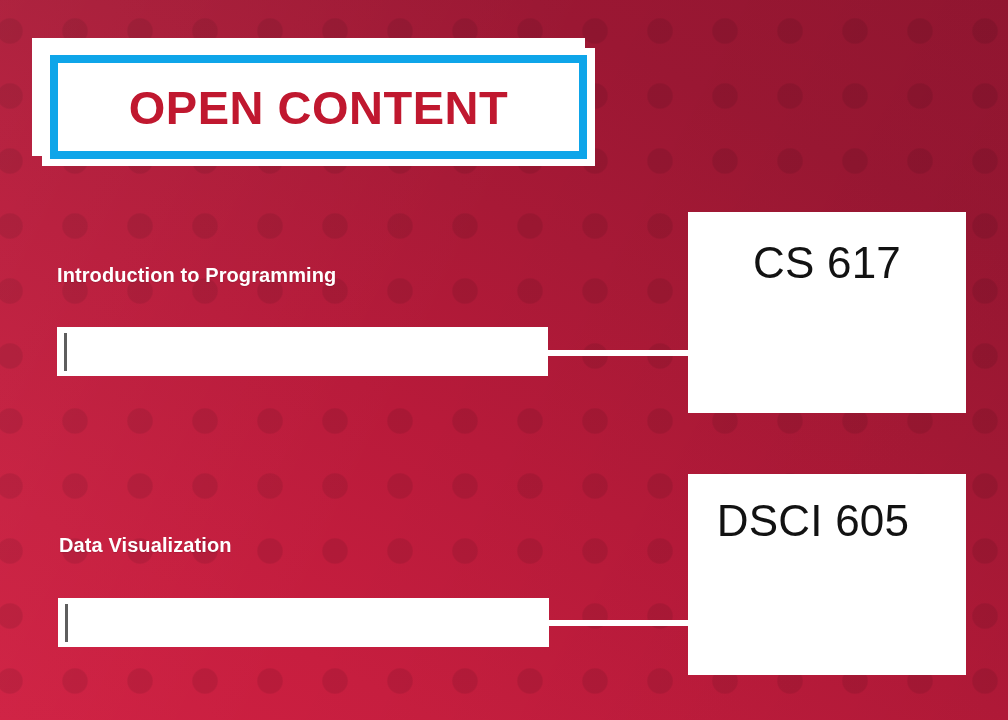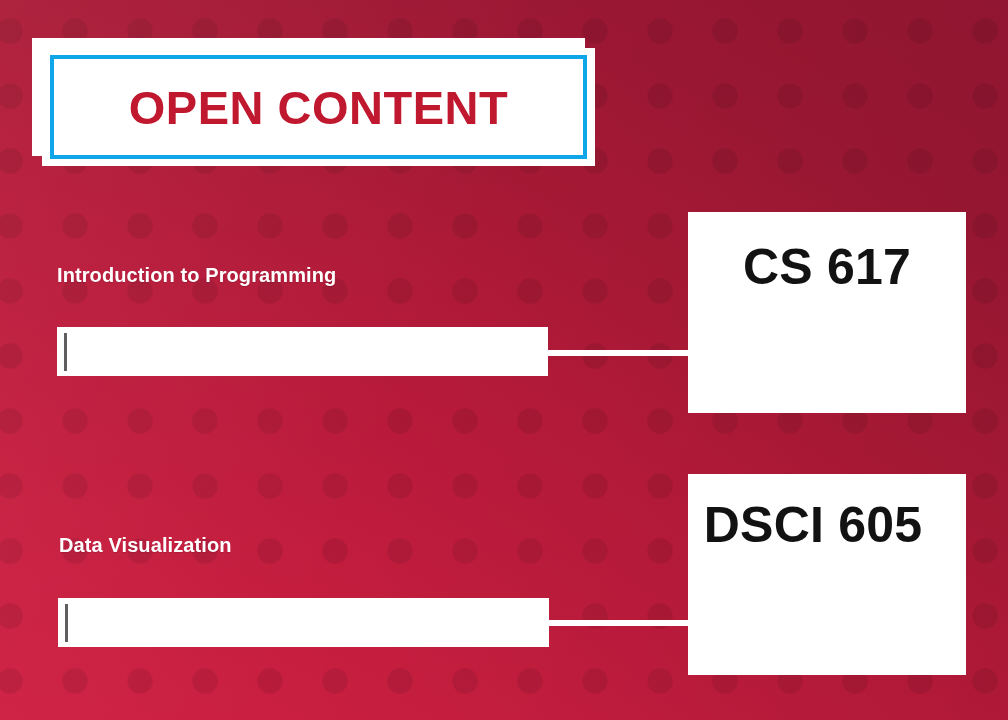--- a/index.html
+++ b/index.html
@@ -65,21 +65,21 @@
     height: 118px;
     background: #ffffff;
     box-shadow: 0 0 0 0 rgba(0,0,0,0);
   }
   .title-inner-border {
     position: absolute;
     left: 8px;
     top: 7px;
     right: 8px;
     bottom: 7px;
-    border: 4px solid #0ea5e9;
+    border: 8px solid #0ea5e9;
     box-sizing: border-box;
     display: flex;
     align-items: center;
     justify-content: center;
     text-align: center;
   }
   .title-text {
     color: #c0182f;
     font-size: 47px;
     font-weight: bold;
@@ -134,22 +134,22 @@
     box-sizing: border-box;
   }
   .code-box-1 { left: 688px; top: 212px; width: 278px; height: 201px; }
   .code-box-2 { left: 688px; top: 474px; width: 278px; height: 201px; }
   .code-text {
     position: absolute;
     left: 0;
     right: 0;
     text-align: center;
     color: #121212;
-    font-size: 50px;
-    font-weight: bold;
+    font-size: 44px;
+    font-weight: normal;
     letter-spacing: 0.2px;
     white-space: nowrap;
   }
   .code-text-1 { top: 26px; }
   .code-text-2 { top: 22px; padding-right: 28px; }
 </style>
 </head>
 <body>
 
 <div id="slide">

